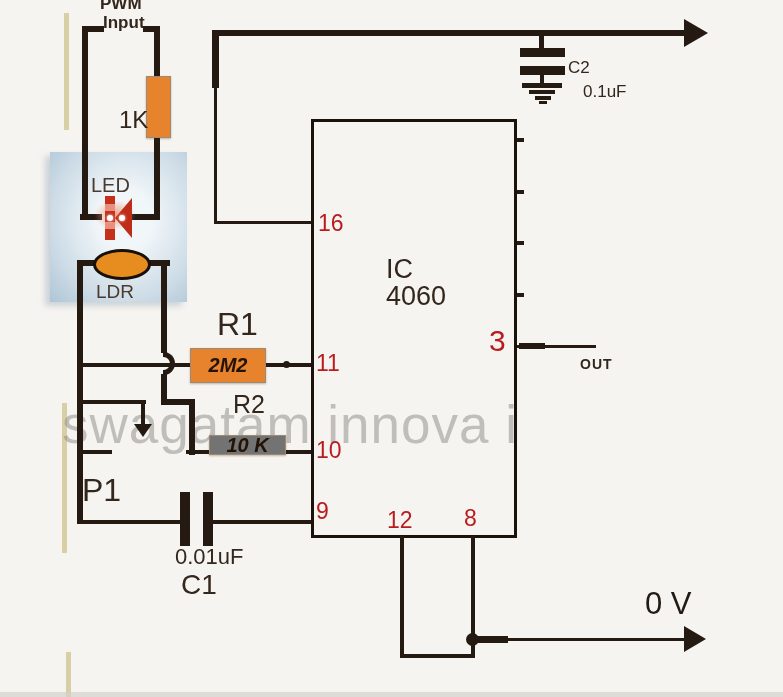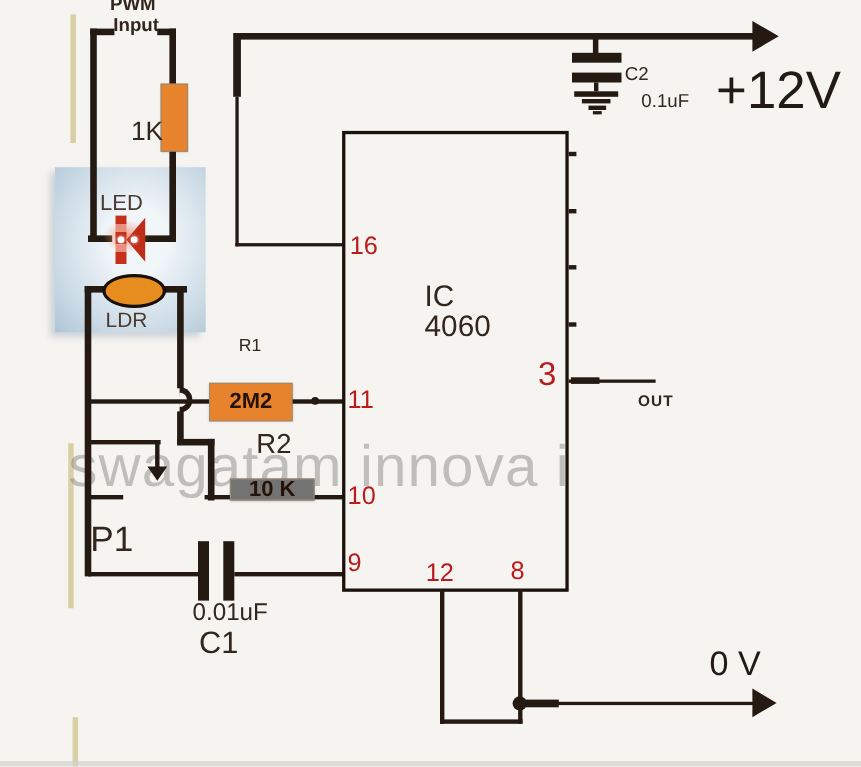--- a/index.html
+++ b/index.html
@@ -5,21 +5,21 @@
   html,body{margin:0;padding:0;}
   body{font-family:"Liberation Sans",sans-serif;background:#ffffff;}
   #stage{position:relative;width:783px;height:697px;background:#f6f4f1;overflow:hidden;
          font-family:"Liberation Sans",sans-serif;color:#2e2218;}
   .abs{position:absolute;}
   .wire{position:absolute;background:#241a12;}
   .lbl{position:absolute;white-space:nowrap;color:#33261c;}
   .tan{position:absolute;background:#d9cfa4;}
   .comp{position:absolute;border:1px solid #9a8a76;box-sizing:border-box;
         display:flex;align-items:center;justify-content:center;
-        font-weight:bold;color:#231307;box-shadow:0 1px 2px rgba(90,60,20,.35);}
+        font-weight:bold;color:#231307;box-shadow:0 1px 2px rgba(90,60,20,.35);font-style:italic;}
   .pin{position:absolute;font-size:23px;color:#b91c1c;}
   .dot{position:absolute;background:#241a12;border-radius:50%;}
   .tri{position:absolute;width:0;height:0;}
 </style>
 </head>
 <body>
 
 <div id="stage">
 
   <div class="tan" style="left:64px;top:13px;width:5px;height:117px;"></div>
@@ -42,21 +42,20 @@
   <div class="wire" style="left:539px;top:34px;width:5px;height:15px;"></div>
   <div class="wire" style="left:520px;top:48px;width:45px;height:9px;"></div>
   <div class="wire" style="left:520px;top:66px;width:45px;height:9px;"></div>
   <div class="wire" style="left:540px;top:75px;width:4px;height:8px;"></div>
   <div class="wire" style="left:522px;top:83px;width:40px;height:5px;"></div>
   <div class="wire" style="left:529px;top:90px;width:26px;height:4px;"></div>
   <div class="wire" style="left:535px;top:96px;width:16px;height:4px;"></div>
   <div class="wire" style="left:539px;top:101px;width:8px;height:3px;"></div>
   <div class="lbl" style="left:568px;top:58px;font-size:17px;">C2</div>
   <div class="lbl" style="left:583px;top:82px;font-size:17px;">0.1uF</div>
-  <div class="lbl" style="left:651px;top:55px;font-size:48px;color:#221a14;">+12V</div>
 
   <div class="lbl" style="left:100px;top:-6px;font-size:17px;font-weight:bold;">PWM</div>
   <div class="lbl" style="left:103px;top:13px;font-size:17px;font-weight:bold;">Input</div>
   <div class="wire" style="left:82px;top:26px;width:22px;height:6px;"></div>
   <div class="wire" style="left:82px;top:26px;width:6px;height:192px;"></div>
   <div class="wire" style="left:143px;top:26px;width:17px;height:6px;"></div>
   <div class="wire" style="left:154px;top:26px;width:6px;height:52px;"></div>
 
   <div class="comp" style="left:146px;top:76px;width:25px;height:62px;background:#e8832d;"></div>
   <div class="lbl" style="left:119px;top:106px;font-size:24px;">1K</div>
@@ -83,21 +82,21 @@
   <div class="abs" style="left:163px;top:352px;width:12px;height:23px;border:5px solid #241a12;border-left:none;
               border-radius:0 23px 23px 0;box-sizing:border-box;background:#f6f4f1;"></div>
   <div class="wire" style="left:161px;top:374px;width:6px;height:30px;"></div>
   <div class="wire" style="left:161px;top:399px;width:34px;height:6px;"></div>
   <div class="wire" style="left:189px;top:399px;width:6px;height:56px;"></div>
 
   <div class="wire" style="left:80px;top:363px;width:110px;height:4px;"></div>
   <div class="comp" style="left:190px;top:348px;width:76px;height:35px;background:#e8832d;font-size:20px;">
     <span>2M2</span>
   </div>
-  <div class="lbl" style="left:217px;top:306px;font-size:16px;">R1</div>
+  <div class="lbl" style="left:217px;top:306px;font-size:32px;">R1</div>
   <div class="wire" style="left:266px;top:363px;width:46px;height:4px;"></div>
   <div class="dot" style="left:283px;top:361px;width:7px;height:7px;"></div>
 
   <div class="wire" style="left:80px;top:400px;width:66px;height:4px;"></div>
   <div class="wire" style="left:141px;top:400px;width:4px;height:26px;"></div>
   <div class="tri" style="left:134px;top:424px;border-left:9px solid transparent;border-right:9px solid transparent;border-top:13px solid #241a12;"></div>
 
   <div class="wire" style="left:80px;top:450px;width:32px;height:4px;"></div>
   <div class="lbl" style="left:82px;top:472px;font-size:32px;">P1</div>
   <div class="wire" style="left:186px;top:450px;width:24px;height:4px;"></div>

